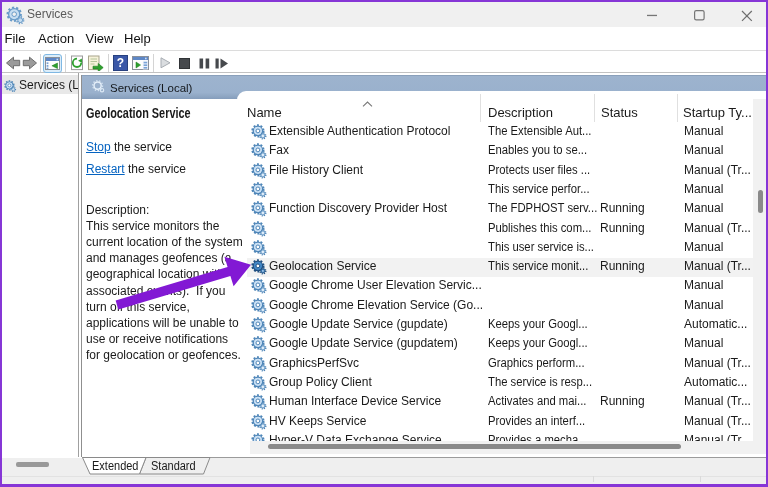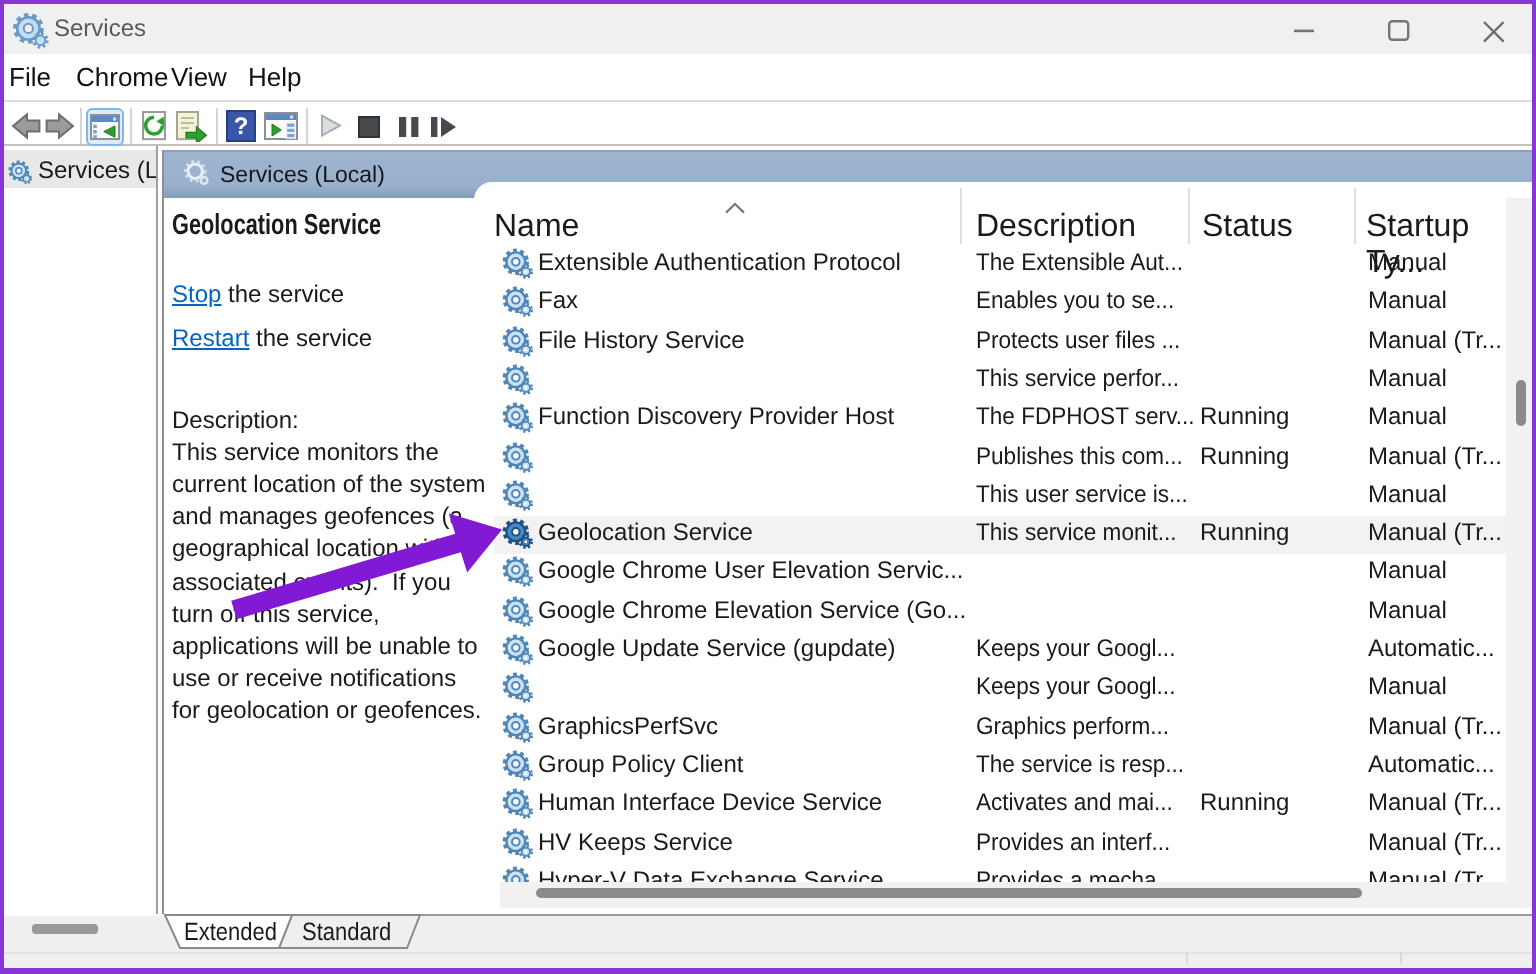--- a/index.html
+++ b/index.html
@@ -23,21 +23,21 @@
 #bandtext{left:108px;top:80px;font-size:11.5px;color:#14181c}
 #card{left:235px;top:89px;right:0;height:42px;background:#fff;border-top-left-radius:9px}
 
 .desc{font-size:12px}
 #dtitle{left:84px;top:103px;font-size:14.5px;font-weight:bold;transform:scaleX(0.75);transform-origin:left top;white-space:nowrap}
 #dstop{left:84px;top:138px}
 #drestart{left:84px;top:160px}
 a.lnk{color:#0563c1;text-decoration:underline}
 #dpara{left:84px;top:199.5px;line-height:16.2px;width:170px}
 
-.hdr{font-size:16px;color:#1a1a1a}
+.hdr{font-size:13px;color:#1a1a1a}
 #h-name{top:103px;left:245px}
 #h-desc{top:103px;left:486px}
 #h-status{top:103px;left:599px}
 #h-startup{top:103px;left:681px}
 .hsep{position:absolute;top:92px;width:1px;height:28px;background:#e0e0e0}
 #rows{left:245px;top:120px;right:13px;height:319px;overflow:hidden}
 .row{position:absolute;left:0;right:0;height:19.3px;font-size:12px;white-space:nowrap}
 .row .nm{position:absolute;left:22px;top:2px}
 .row .ds{position:absolute;left:241px;top:2px;display:inline-block;transform:scaleX(0.94);transform-origin:left center}
 .row .st{position:absolute;left:353px;top:2px}
@@ -64,21 +64,21 @@
     <rect x="0" y="0.8" width="10" height="1.3" fill="#767676"></rect>
   </svg>
 <svg class="abs" style="left:691.5px;top:8px" width="12" height="12">
     <rect x="0.6" y="0.6" width="9.5" height="9.3" rx="1.6" fill="none" stroke="#767676" stroke-width="1.2"></rect>
   </svg>
 <svg class="abs" style="left:738.5px;top:7.5px" width="13" height="13">
     <path d="M1 1 L10.8 10.8 M10.8 1 L1 10.8" stroke="#6e6e6e" stroke-width="1.2"></path>
   </svg>
 <div class="abs" id="menubar"></div>
 <div class="mi" style="left:2.5px">File</div>
-<div class="mi" style="left:36px">Chrome</div>
+<div class="mi" style="left:36px">Action</div>
 <div class="mi" style="left:83.5px">View</div>
 <div class="mi" style="left:122px">Help</div>
 <div class="abs" id="toolbar"></div>
 
 <svg class="abs" style="left:3px;top:53px" width="16" height="16">
     <path d="M1.5 8 L8.5 2.2 V5.3 H14.7 V10.7 H8.5 V13.8 Z" fill="#9b9b9b" stroke="#6e6e6e" stroke-width="1"></path>
   </svg>
 <svg class="abs" style="left:19.5px;top:53px" width="16" height="16">
     <path d="M14.5 8 L7.5 2.2 V5.3 H1.3 V10.7 H7.5 V13.8 Z" fill="#9b9b9b" stroke="#6e6e6e" stroke-width="1"></path>
   </svg>
@@ -209,21 +209,21 @@
     </div>
     <div class="row" style="top:38.6px">
       <svg width="16" height="16" viewBox="0 0 16 16">
         <circle cx="6.9" cy="6.9" r="5.6" fill="none" stroke="#4f86b8" stroke-width="2" stroke-dasharray="1.9 1.65"></circle>
         <circle cx="6.9" cy="6.9" r="4.7" fill="#cbe1f5" stroke="#4f86b8" stroke-width="1.2"></circle>
         <circle cx="6.9" cy="6.9" r="1.9" fill="#fff" stroke="#4f86b8" stroke-width="1"></circle>
         <circle cx="11.9" cy="11.9" r="2.9" fill="none" stroke="#4f86b8" stroke-width="1.4" stroke-dasharray="1.1 1.2"></circle>
         <circle cx="11.9" cy="11.9" r="2.1" fill="#cbe1f5" stroke="#4f86b8" stroke-width="0.9"></circle>
         <circle cx="11.9" cy="11.9" r="0.7" fill="#fff"></circle>
       </svg>
-      <span class="nm">File History Service</span>
+      <span class="nm">File History Client</span>
       <span class="ds">Protects user files ...</span>
       <span class="st"></span>
       <span class="su">Manual (Tr...</span>
     </div>
     <div class="row" style="top:57.9px">
       <svg width="16" height="16" viewBox="0 0 16 16">
         <circle cx="6.9" cy="6.9" r="5.6" fill="none" stroke="#4f86b8" stroke-width="2" stroke-dasharray="1.9 1.65"></circle>
         <circle cx="6.9" cy="6.9" r="4.7" fill="#cbe1f5" stroke="#4f86b8" stroke-width="1.2"></circle>
         <circle cx="6.9" cy="6.9" r="1.9" fill="#fff" stroke="#4f86b8" stroke-width="1"></circle>
         <circle cx="11.9" cy="11.9" r="2.9" fill="none" stroke="#4f86b8" stroke-width="1.4" stroke-dasharray="1.1 1.2"></circle>
@@ -332,20 +332,21 @@
     </div>
     <div class="row" style="top:212.3px">
       <svg width="16" height="16" viewBox="0 0 16 16">
         <circle cx="6.9" cy="6.9" r="5.6" fill="none" stroke="#4f86b8" stroke-width="2" stroke-dasharray="1.9 1.65"></circle>
         <circle cx="6.9" cy="6.9" r="4.7" fill="#cbe1f5" stroke="#4f86b8" stroke-width="1.2"></circle>
         <circle cx="6.9" cy="6.9" r="1.9" fill="#fff" stroke="#4f86b8" stroke-width="1"></circle>
         <circle cx="11.9" cy="11.9" r="2.9" fill="none" stroke="#4f86b8" stroke-width="1.4" stroke-dasharray="1.1 1.2"></circle>
         <circle cx="11.9" cy="11.9" r="2.1" fill="#cbe1f5" stroke="#4f86b8" stroke-width="0.9"></circle>
         <circle cx="11.9" cy="11.9" r="0.7" fill="#fff"></circle>
       </svg>
+      <span class="nm">Google Update Service (gupdatem)</span>
       <span class="ds">Keeps your Googl...</span>
       <span class="st"></span>
       <span class="su">Manual</span>
     </div>
     <div class="row" style="top:231.6px">
       <svg width="16" height="16" viewBox="0 0 16 16">
         <circle cx="6.9" cy="6.9" r="5.6" fill="none" stroke="#4f86b8" stroke-width="2" stroke-dasharray="1.9 1.65"></circle>
         <circle cx="6.9" cy="6.9" r="4.7" fill="#cbe1f5" stroke="#4f86b8" stroke-width="1.2"></circle>
         <circle cx="6.9" cy="6.9" r="1.9" fill="#fff" stroke="#4f86b8" stroke-width="1"></circle>
         <circle cx="11.9" cy="11.9" r="2.9" fill="none" stroke="#4f86b8" stroke-width="1.4" stroke-dasharray="1.1 1.2"></circle>

